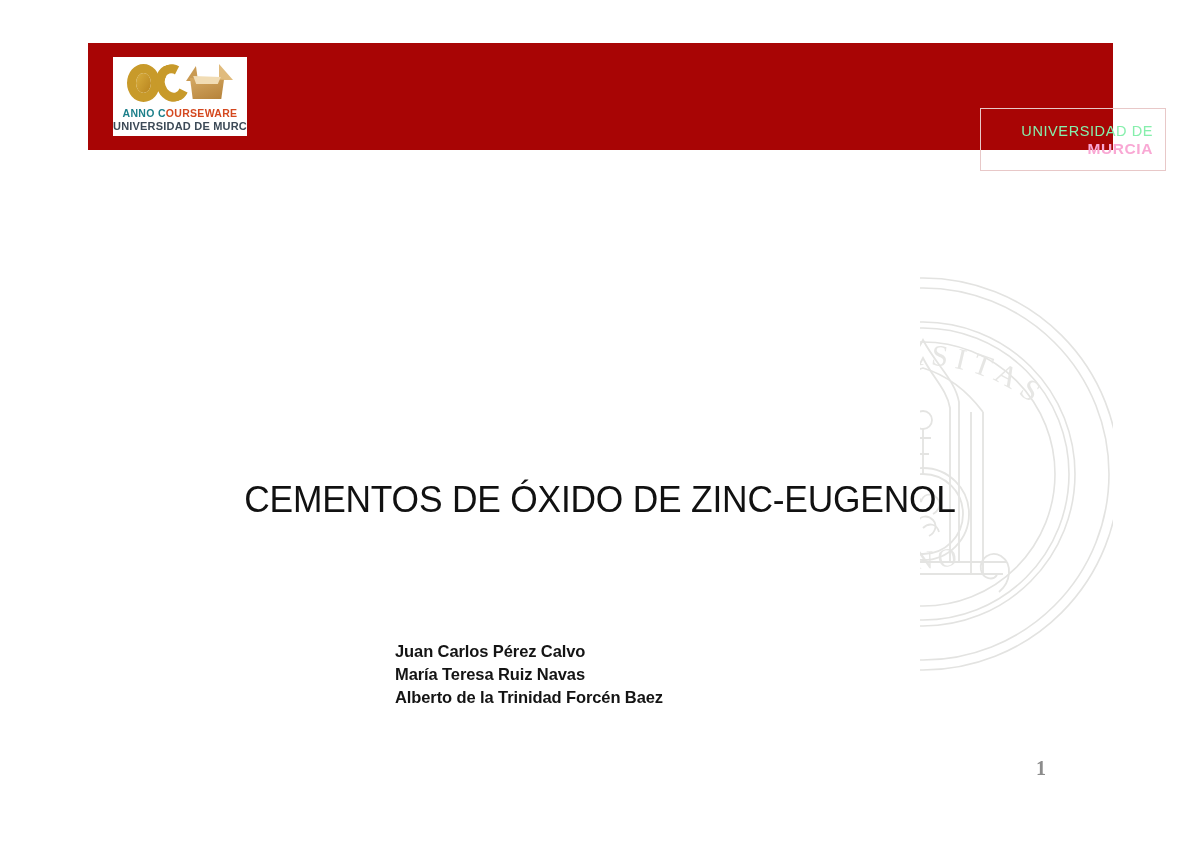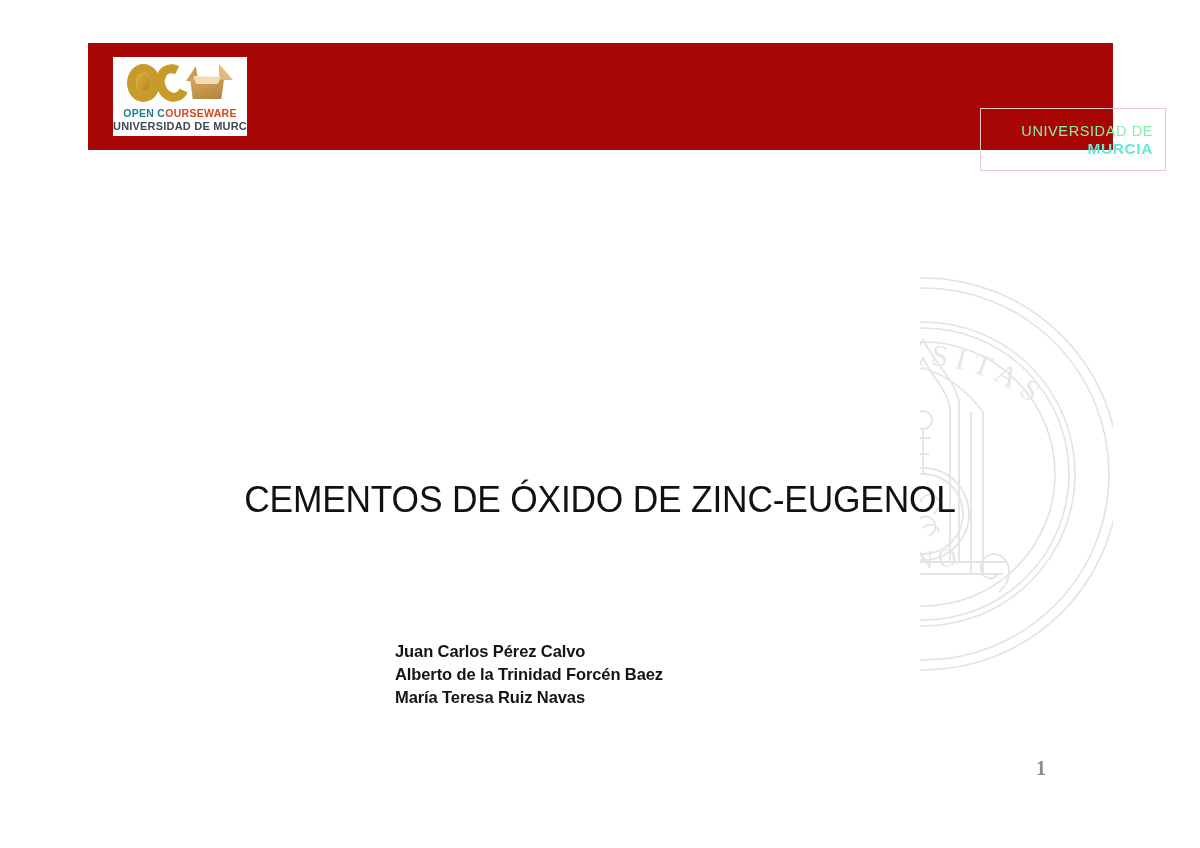--- a/index.html
+++ b/index.html
@@ -156,21 +156,21 @@
     white-space: nowrap;
   }
   .um-line2 {
     position: absolute;
     right: 12px;
     top: 31px;
     font-family: "Liberation Sans", sans-serif;
     font-size: 15.5px;
     font-weight: bold;
     letter-spacing: 0.6px;
-    color: #5eead4;
+    color: #f9a8d4;
     white-space: nowrap;
   }
 
   
   .seal-clip {
     position: absolute;
     left: 920px;
     top: 262px;
     width: 193px;
     height: 424px;
@@ -258,21 +258,21 @@
     <div class="ocw-mark">
       <div class="ocw-o"></div>
       <div class="ocw-c"></div>
       <div class="ocw-box">
         <div class="flap-l"></div>
         <div class="flap-r"></div>
         <div class="body"></div>
         <div class="inner"></div>
       </div>
     </div>
-    <div class="ocw-text-1"><span>OPEN C</span><span class="hot">OURSEWARE</span></div>
+    <div class="ocw-text-1"><span>ANNO C</span><span class="hot">OURSEWARE</span></div>
     <div class="ocw-text-2">UNIVERSIDAD DE MURCIA</div>
   </div>
 
   <div class="seal-clip">
     <svg viewBox="0 0 400 424" xmlns="http://www.w3.org/2000/svg">
       <defs>
         <path id="arcTop" d="M 40,212 A 172,172 0 0 1 360,212" fill="none"></path>
         <path id="arcBot" d="M 58,212 A 154,154 0 0 0 342,212" fill="none"></path>
       </defs>
       <g stroke="#e3e3e1" fill="none" stroke-width="1.6">
@@ -311,19 +311,19 @@
         <path d="M116,300 L284,300 M120,312 L280,312"></path>
       </g>
     </svg>
   </div>
 
 
   <div class="title-sub">CEMENTOS DE ÓXIDO DE ZINC-EUGENOL</div>
 
   <div class="authors">
     <div>Juan Carlos Pérez Calvo</div>
+    <div>María Teresa Ruiz Navas</div>
     <div>Alberto de la Trinidad Forcén Baez</div>
-    <div>María Teresa Ruiz Navas</div>
   </div>
 
   <div class="page-number">1</div>
 
 </div>
 
 </body></html>

